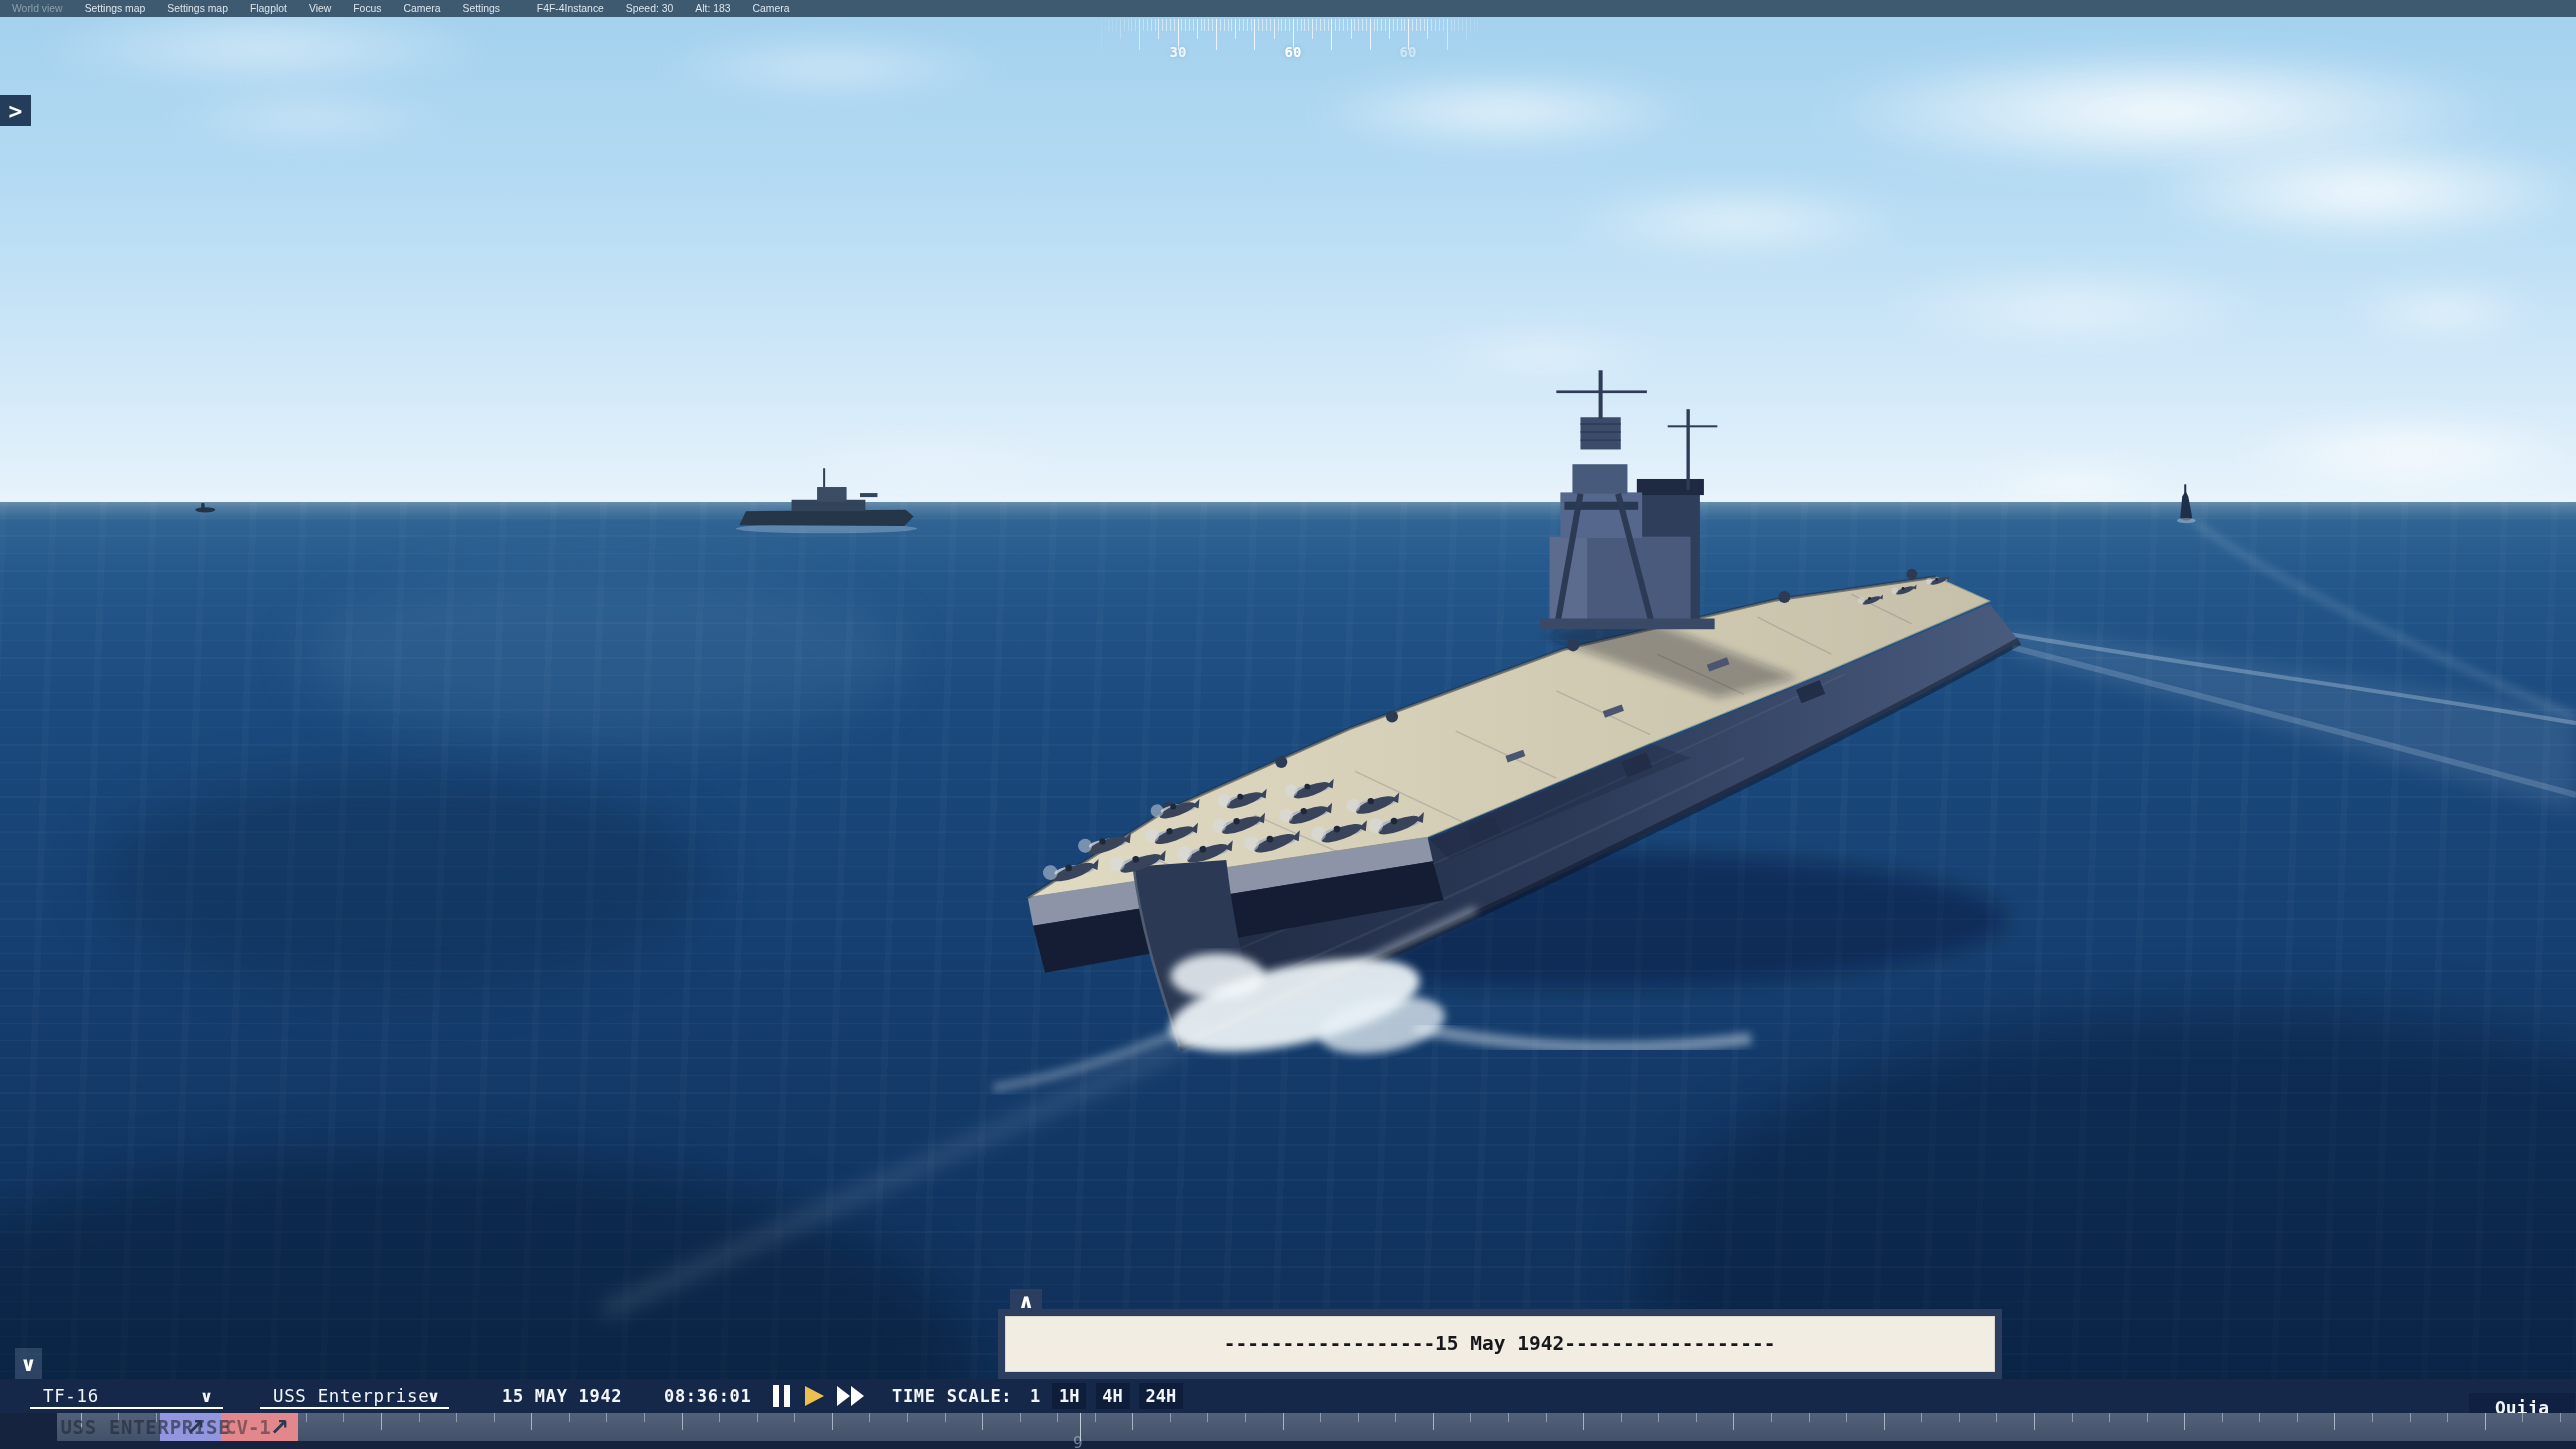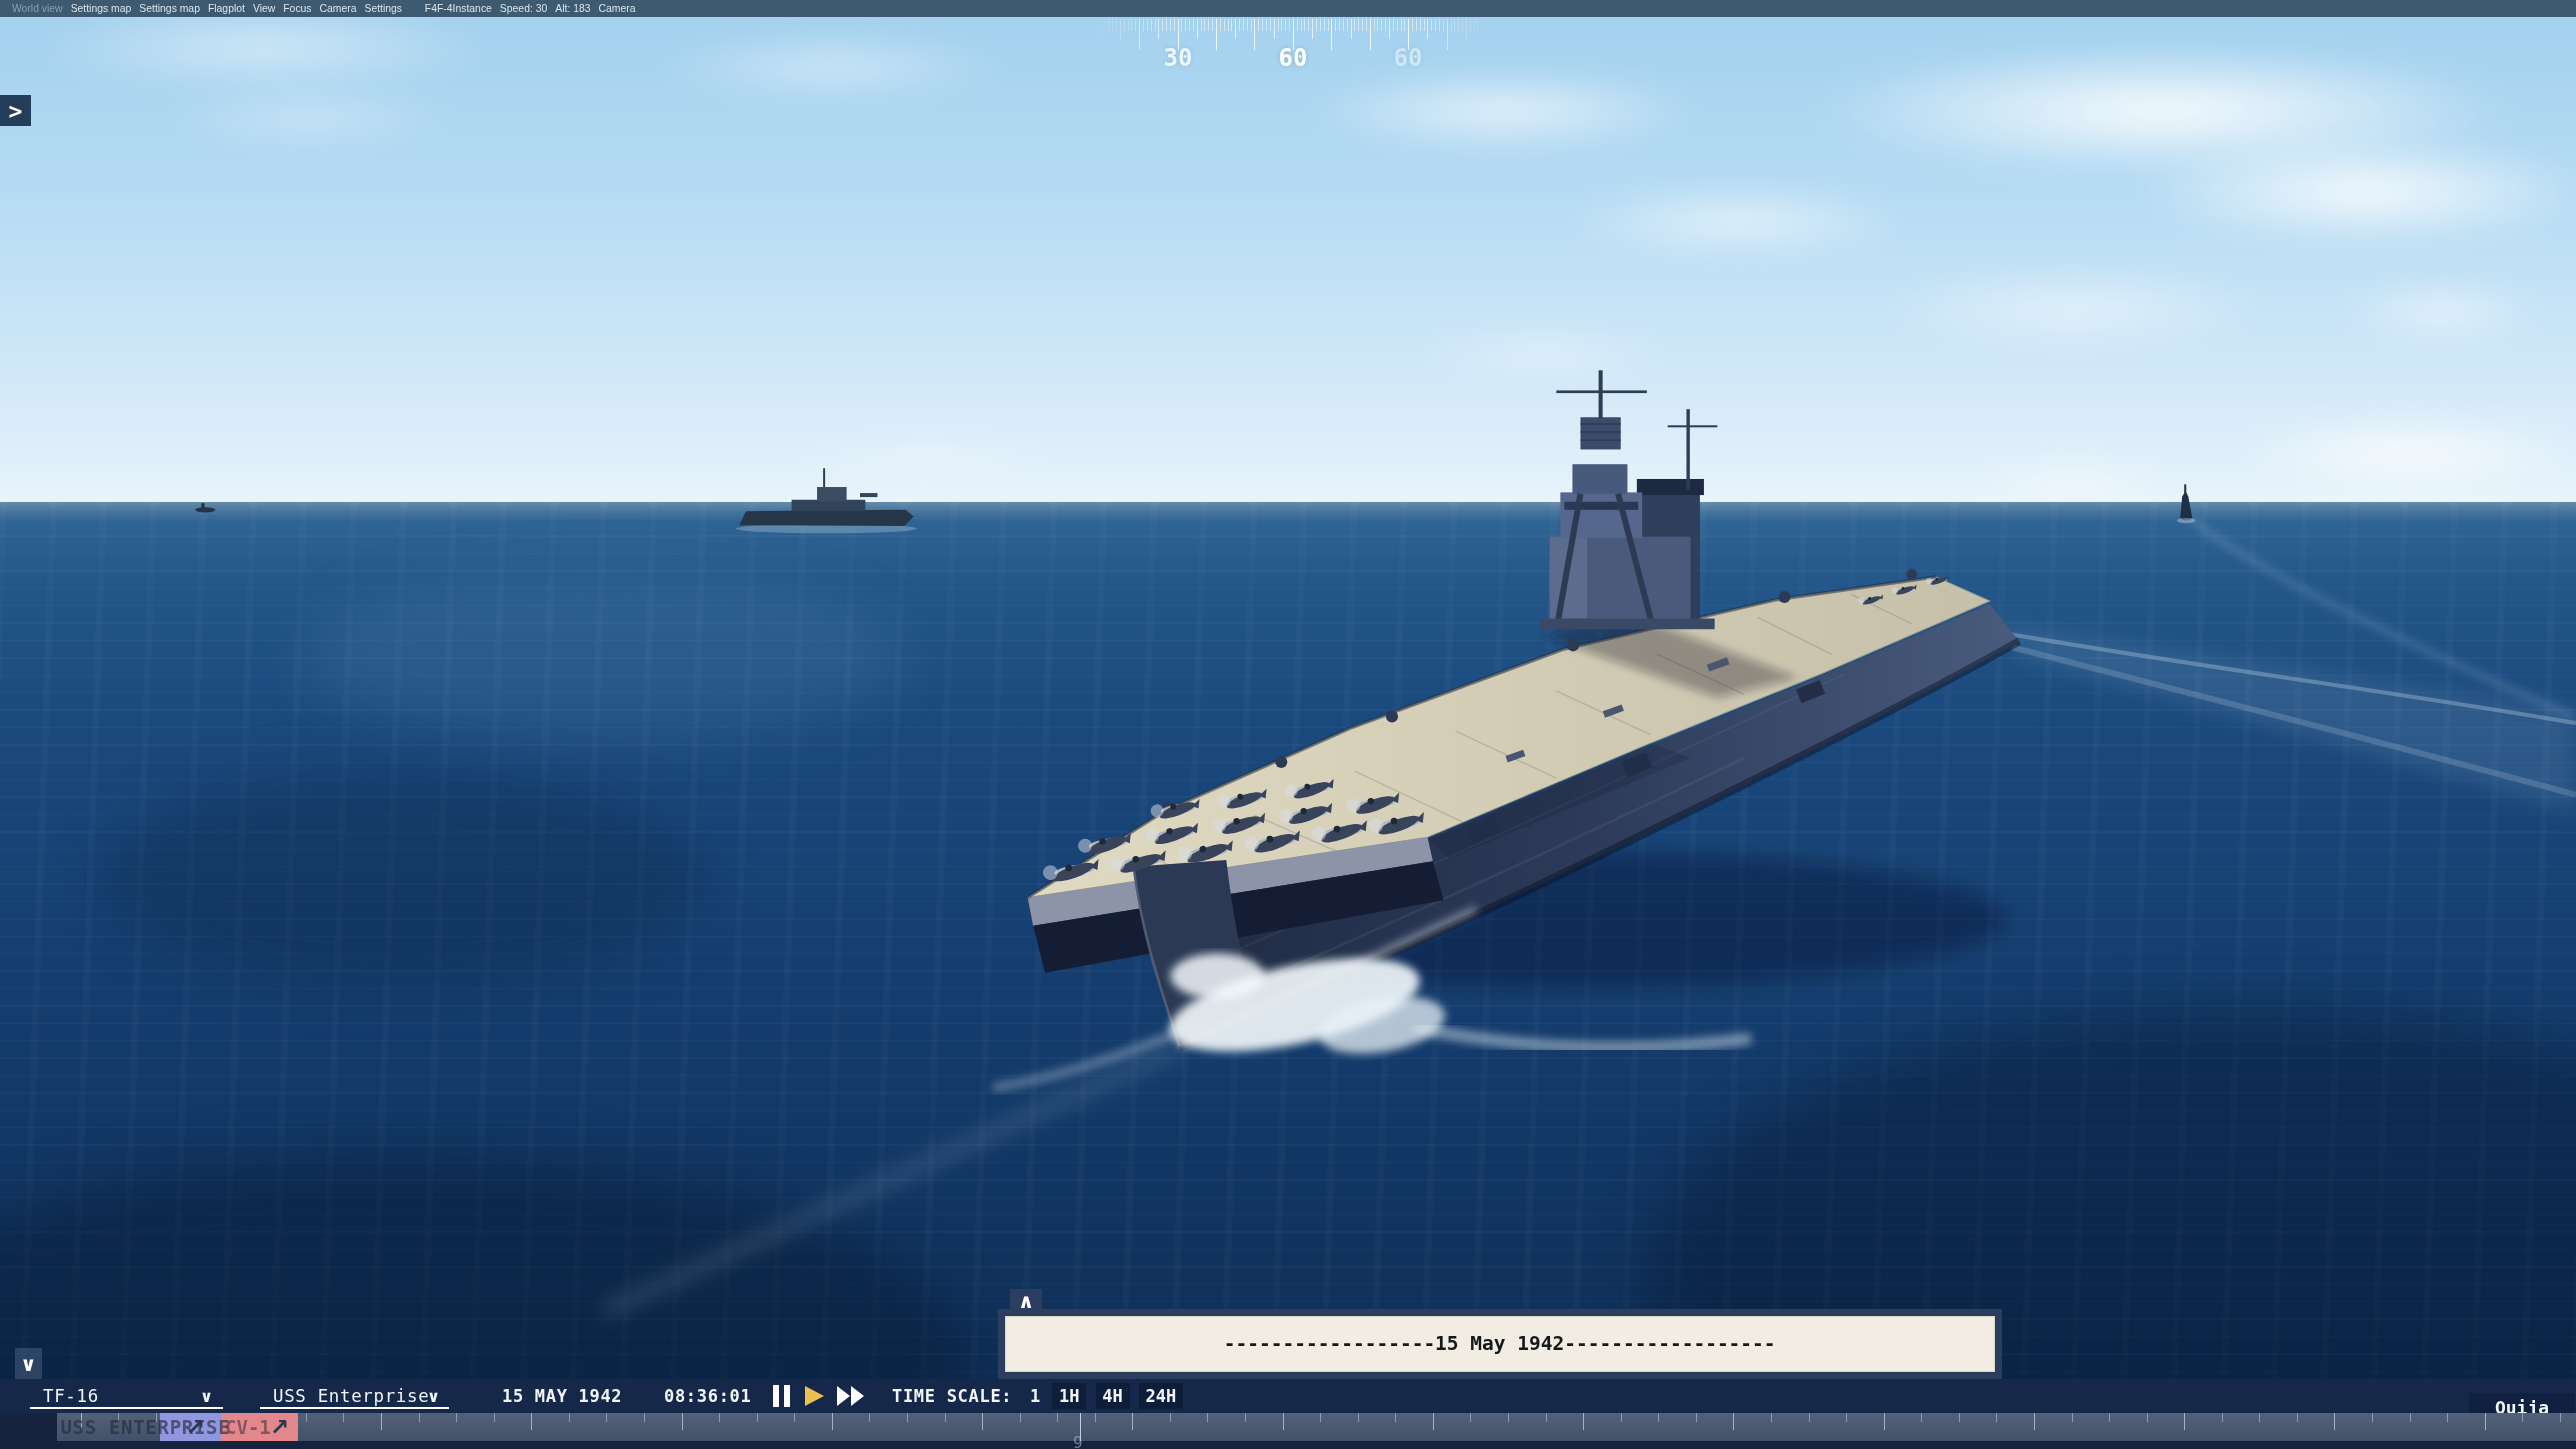--- a/index.html
+++ b/index.html
@@ -16,36 +16,36 @@
   .seatex{position:absolute;left:0;top:502px;width:2576px;height:947px;opacity:.7;
     background:repeating-linear-gradient(180deg,transparent 0 16px,rgba(255,255,255,.045) 16px 17.4px),
                repeating-linear-gradient(92deg,rgba(255,255,255,.03) 0 6.7px,transparent 6.7px 50px);}
   .shade{position:absolute;border-radius:50%;filter:blur(27px);}
   #horizon{position:absolute;left:0;top:495px;width:2576px;height:9.4px;filter:blur(4px);
     background:linear-gradient(180deg,rgba(255,255,255,.35),rgba(255,255,255,0));opacity:.55;}
   #ships{position:absolute;left:0;top:0;}
 
   
   #menubar{position:absolute;left:0;top:0;width:2576px;height:17.4px;background:#3d5a71;
-    display:flex;align-items:center;gap:8px;padding-left:12px;box-sizing:border-box;
+    display:flex;align-items:center;gap:22px;padding-left:12px;box-sizing:border-box;
     font-size:10.4px;color:#dce6ec;white-space:nowrap;}
   #menubar .mi{cursor:default;}
   #menubar .dim{color:#8aa0ae;}
   #menubar .mgap{margin-left:14.8px;}
 
   
   #compass{position:absolute;left:1093px;top:17.4px;width:400px;height:62px;
     -webkit-mask-image:linear-gradient(90deg,transparent 0,#fff 18%,#fff 82%,transparent 100%);
     mask-image:linear-gradient(90deg,transparent 0,#fff 18%,#fff 82%,transparent 100%);}
   .ctick{position:absolute;top:1.3px;width:1.3px;background:#fff;}
   .ctick.s{height:12px;opacity:.5;}
   .ctick.m{height:20px;opacity:.65;}
   .ctick.l{height:31px;opacity:.8;}
   .clabel{position:absolute;top:27px;transform:translateX(-50%);
-    font-family:"DejaVu Sans Mono",monospace;font-weight:bold;font-size:24px;color:#fff;
+    font-family:"DejaVu Sans Mono",monospace;font-weight:bold;font-size:14px;color:#fff;
     text-shadow:0 0 4px rgba(120,160,190,.6);}
 
   
   #panel-toggle{position:absolute;left:0;top:95px;width:31px;height:31px;background:rgba(23,48,78,.92);
     color:#fff;font-family:"DejaVu Sans Mono",monospace;font-weight:bold;font-size:23px;
     display:flex;align-items:center;justify-content:center;cursor:pointer;}
   #bottom-collapse{position:absolute;left:14.8px;top:1348px;width:27px;height:31px;
     background:rgba(95,115,145,.40);color:#fff;font-family:"DejaVu Sans",sans-serif;font-weight:bold;
     font-size:20px;display:flex;align-items:center;justify-content:center;cursor:pointer;}
 

